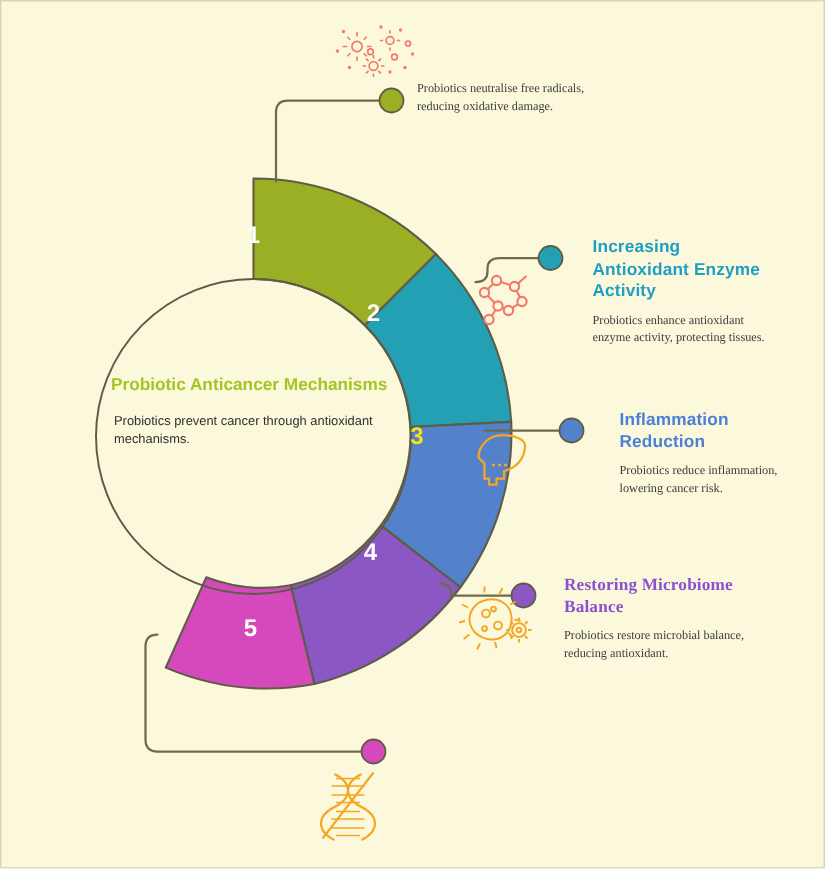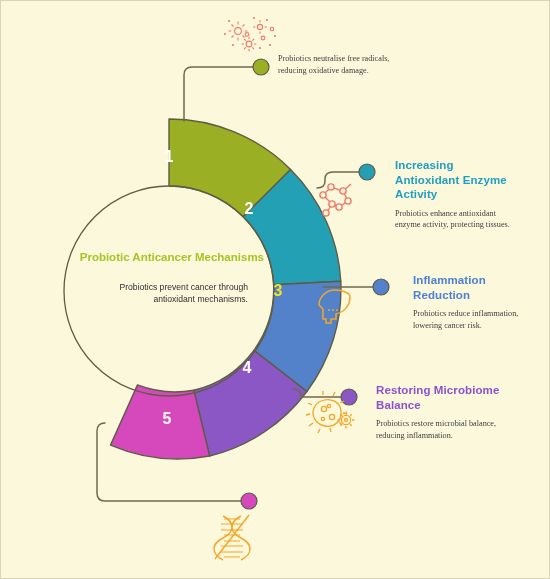--- a/index.html
+++ b/index.html
@@ -38,35 +38,35 @@
   }
   .item-desc {
     font-size: 8.2px;
     line-height: 11.5px;
     color: #3d3d3d;
     margin: 0;
     font-family: Liberation Serif, serif;
   }
   .center-block {
     position: absolute;
-    text-align: right;
+    text-align: left;
     width: 190px;
   }
   .center-title {
     font-size: 11.5px;
     font-weight: bold;
     color: #a6c425;
     line-height: 15px;
     margin: 0 0 9px 0;
   }
   .center-desc {
     font-size: 8.6px;
     line-height: 12px;
     color: #2f2f2f;
-    margin: 16px;
+    margin: 2px;
   }
   .seg-num {
     font-size: 16px;
     font-weight: bold;
   }
 </style>
 </head>
 <body>
 
 <div id="canvas">
@@ -181,20 +181,20 @@
     <p class="item-title" style="color:#1f9fc2;">Increasing Antioxidant Enzyme Activity</p>
     <p class="item-desc">Probiotics enhance antioxidant enzyme activity, protecting tissues.</p>
   </div>
 
   <div class="item-block" style="left:396px; top:272px; width:120px;margin-left:16px;">
     <p class="item-title" style="color:#4d7fd6;">Inflammation Reduction</p>
     <p class="item-desc">Probiotics reduce inflammation, lowering cancer risk.</p>
   </div>
 
   <div class="item-block" style="left:375px; top:382px; width:140px;">
-    <p class="item-title" style="color:#8a52cf;">Restoring Microbiome Balance</p>
-    <p class="item-desc">Probiotics restore microbial balance, reducing inflammation.</p>
+    <p class="item-title" style="color:#8a52cf;font-family:Liberation Serif, serif;">Restoring Microbiome Balance</p>
+    <p class="item-desc">Probiotics restore microbial balance, reducing antioxidant.</p>
   </div>
 
   <div class="item-block" style="left:275px; top:492px; width:136px;">
   </div>
 
 </div>
 
 </body></html>

